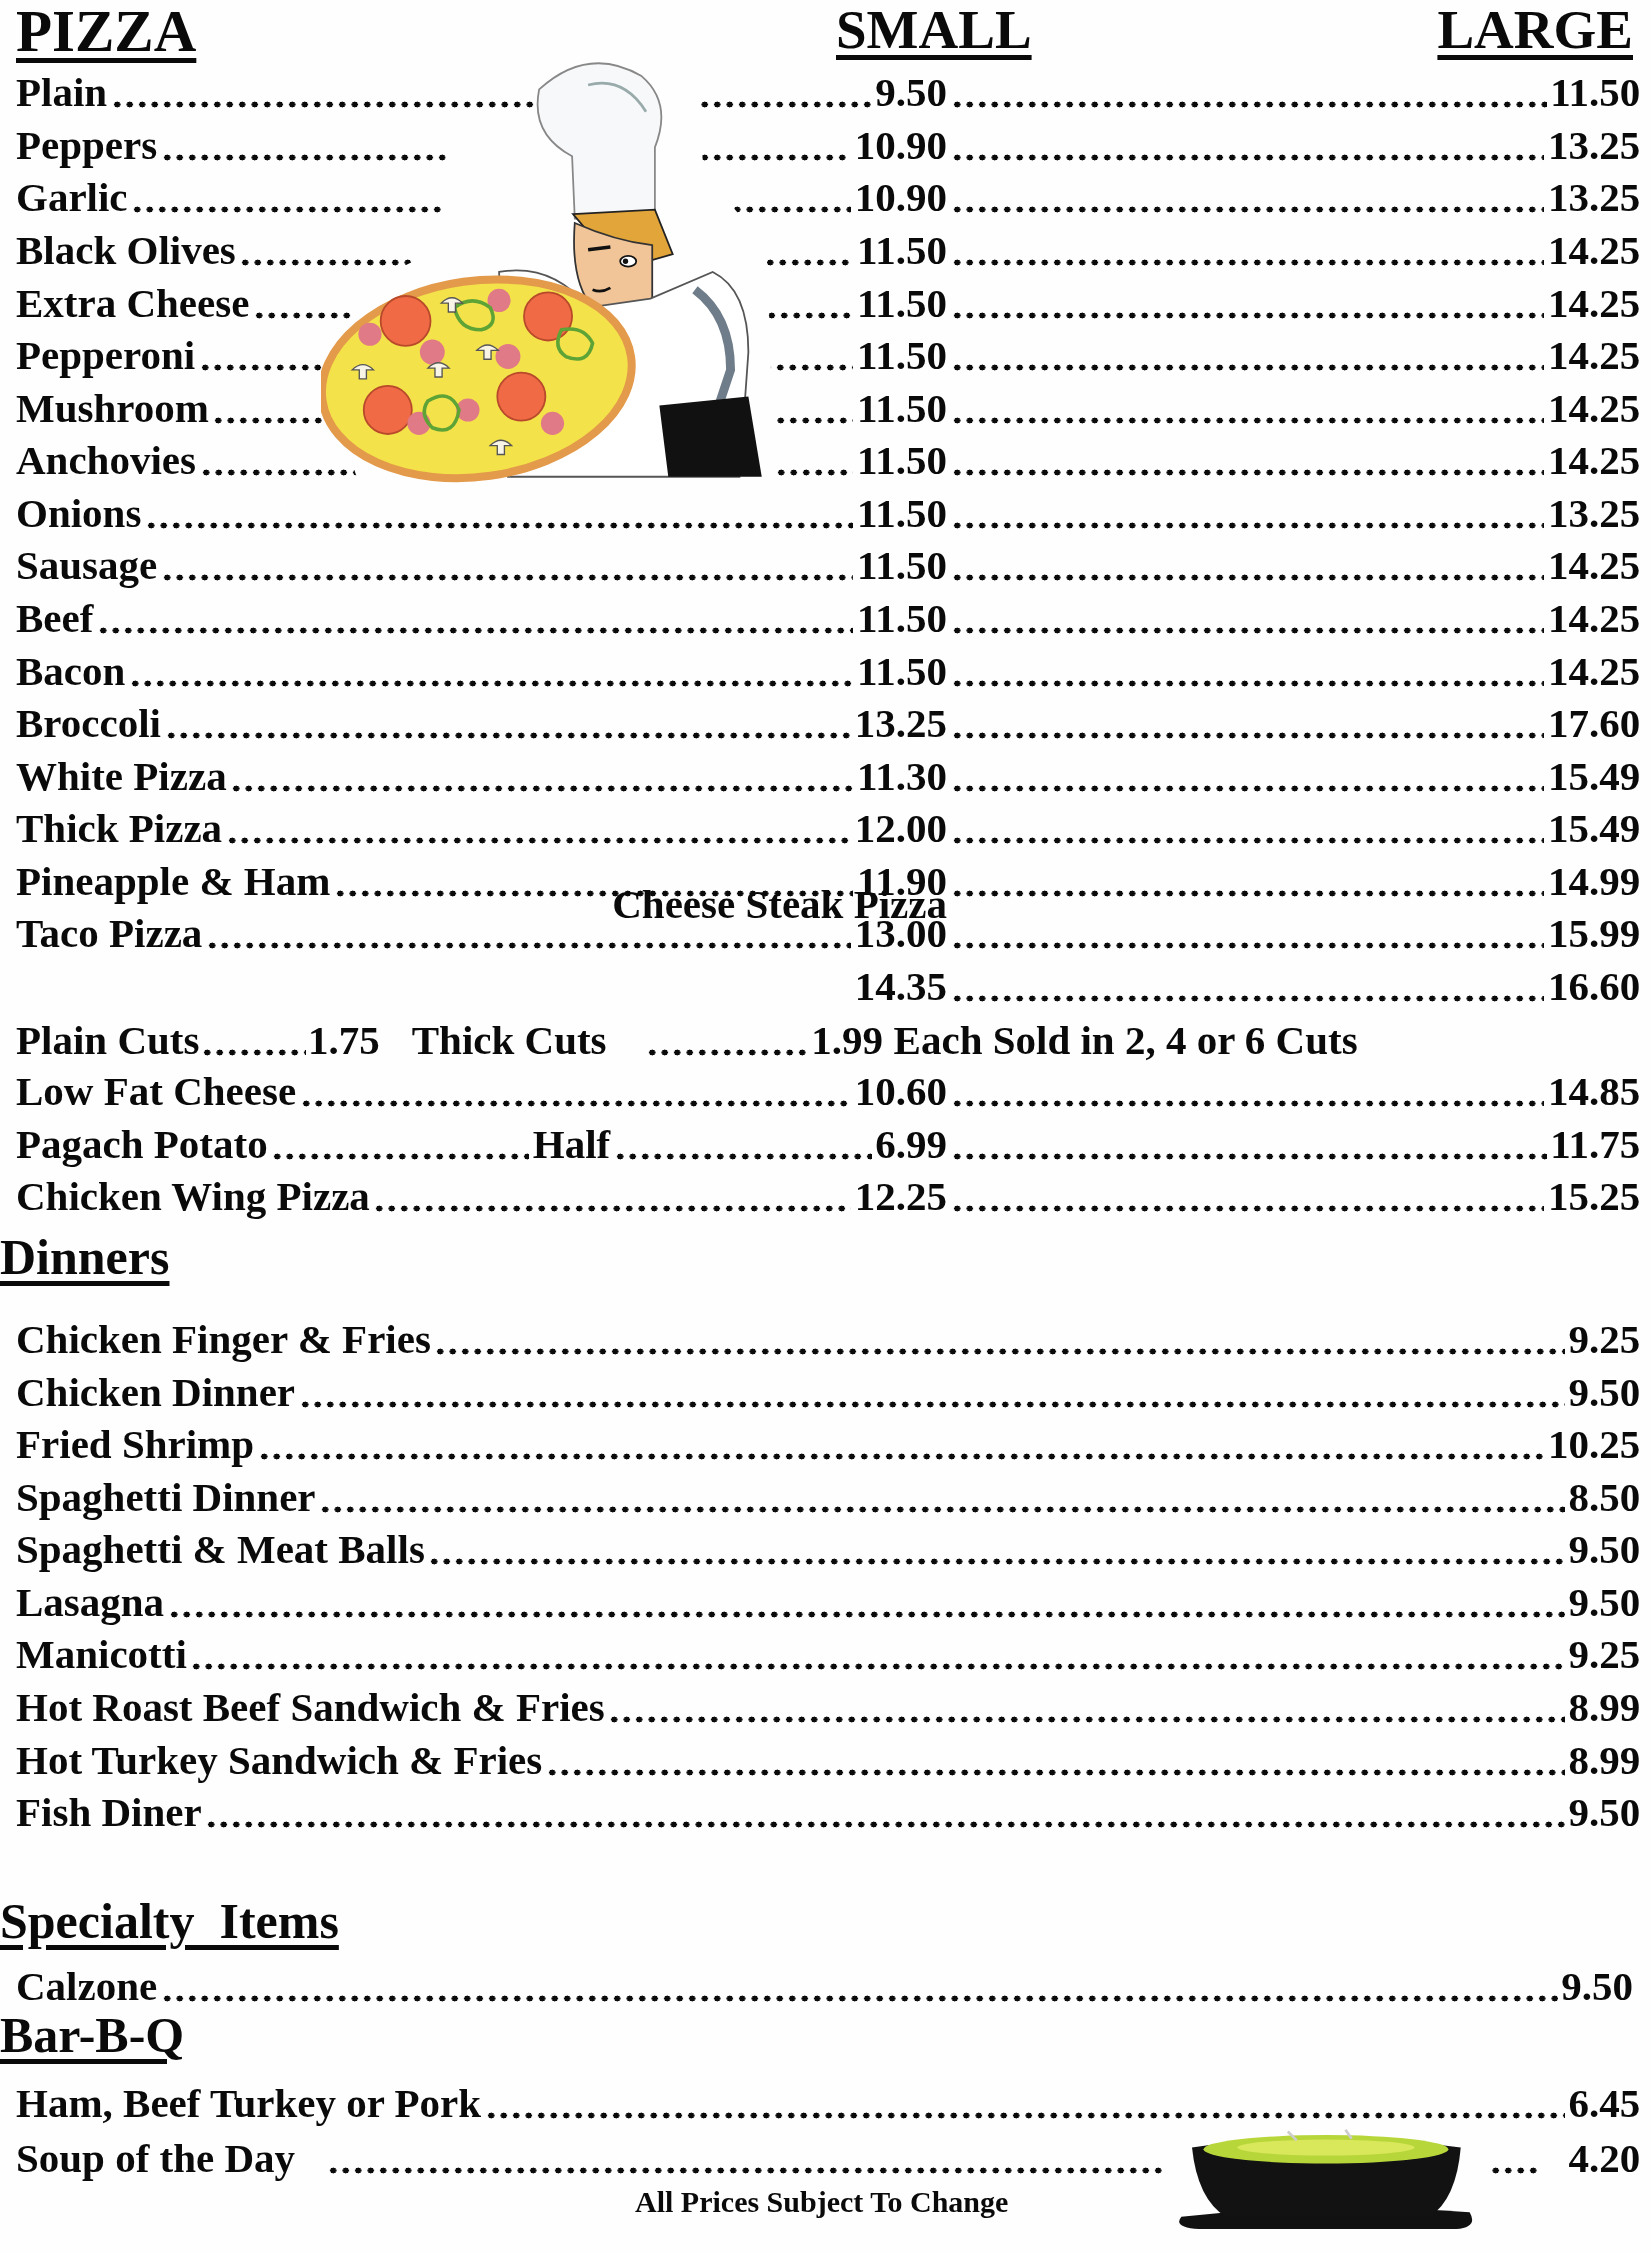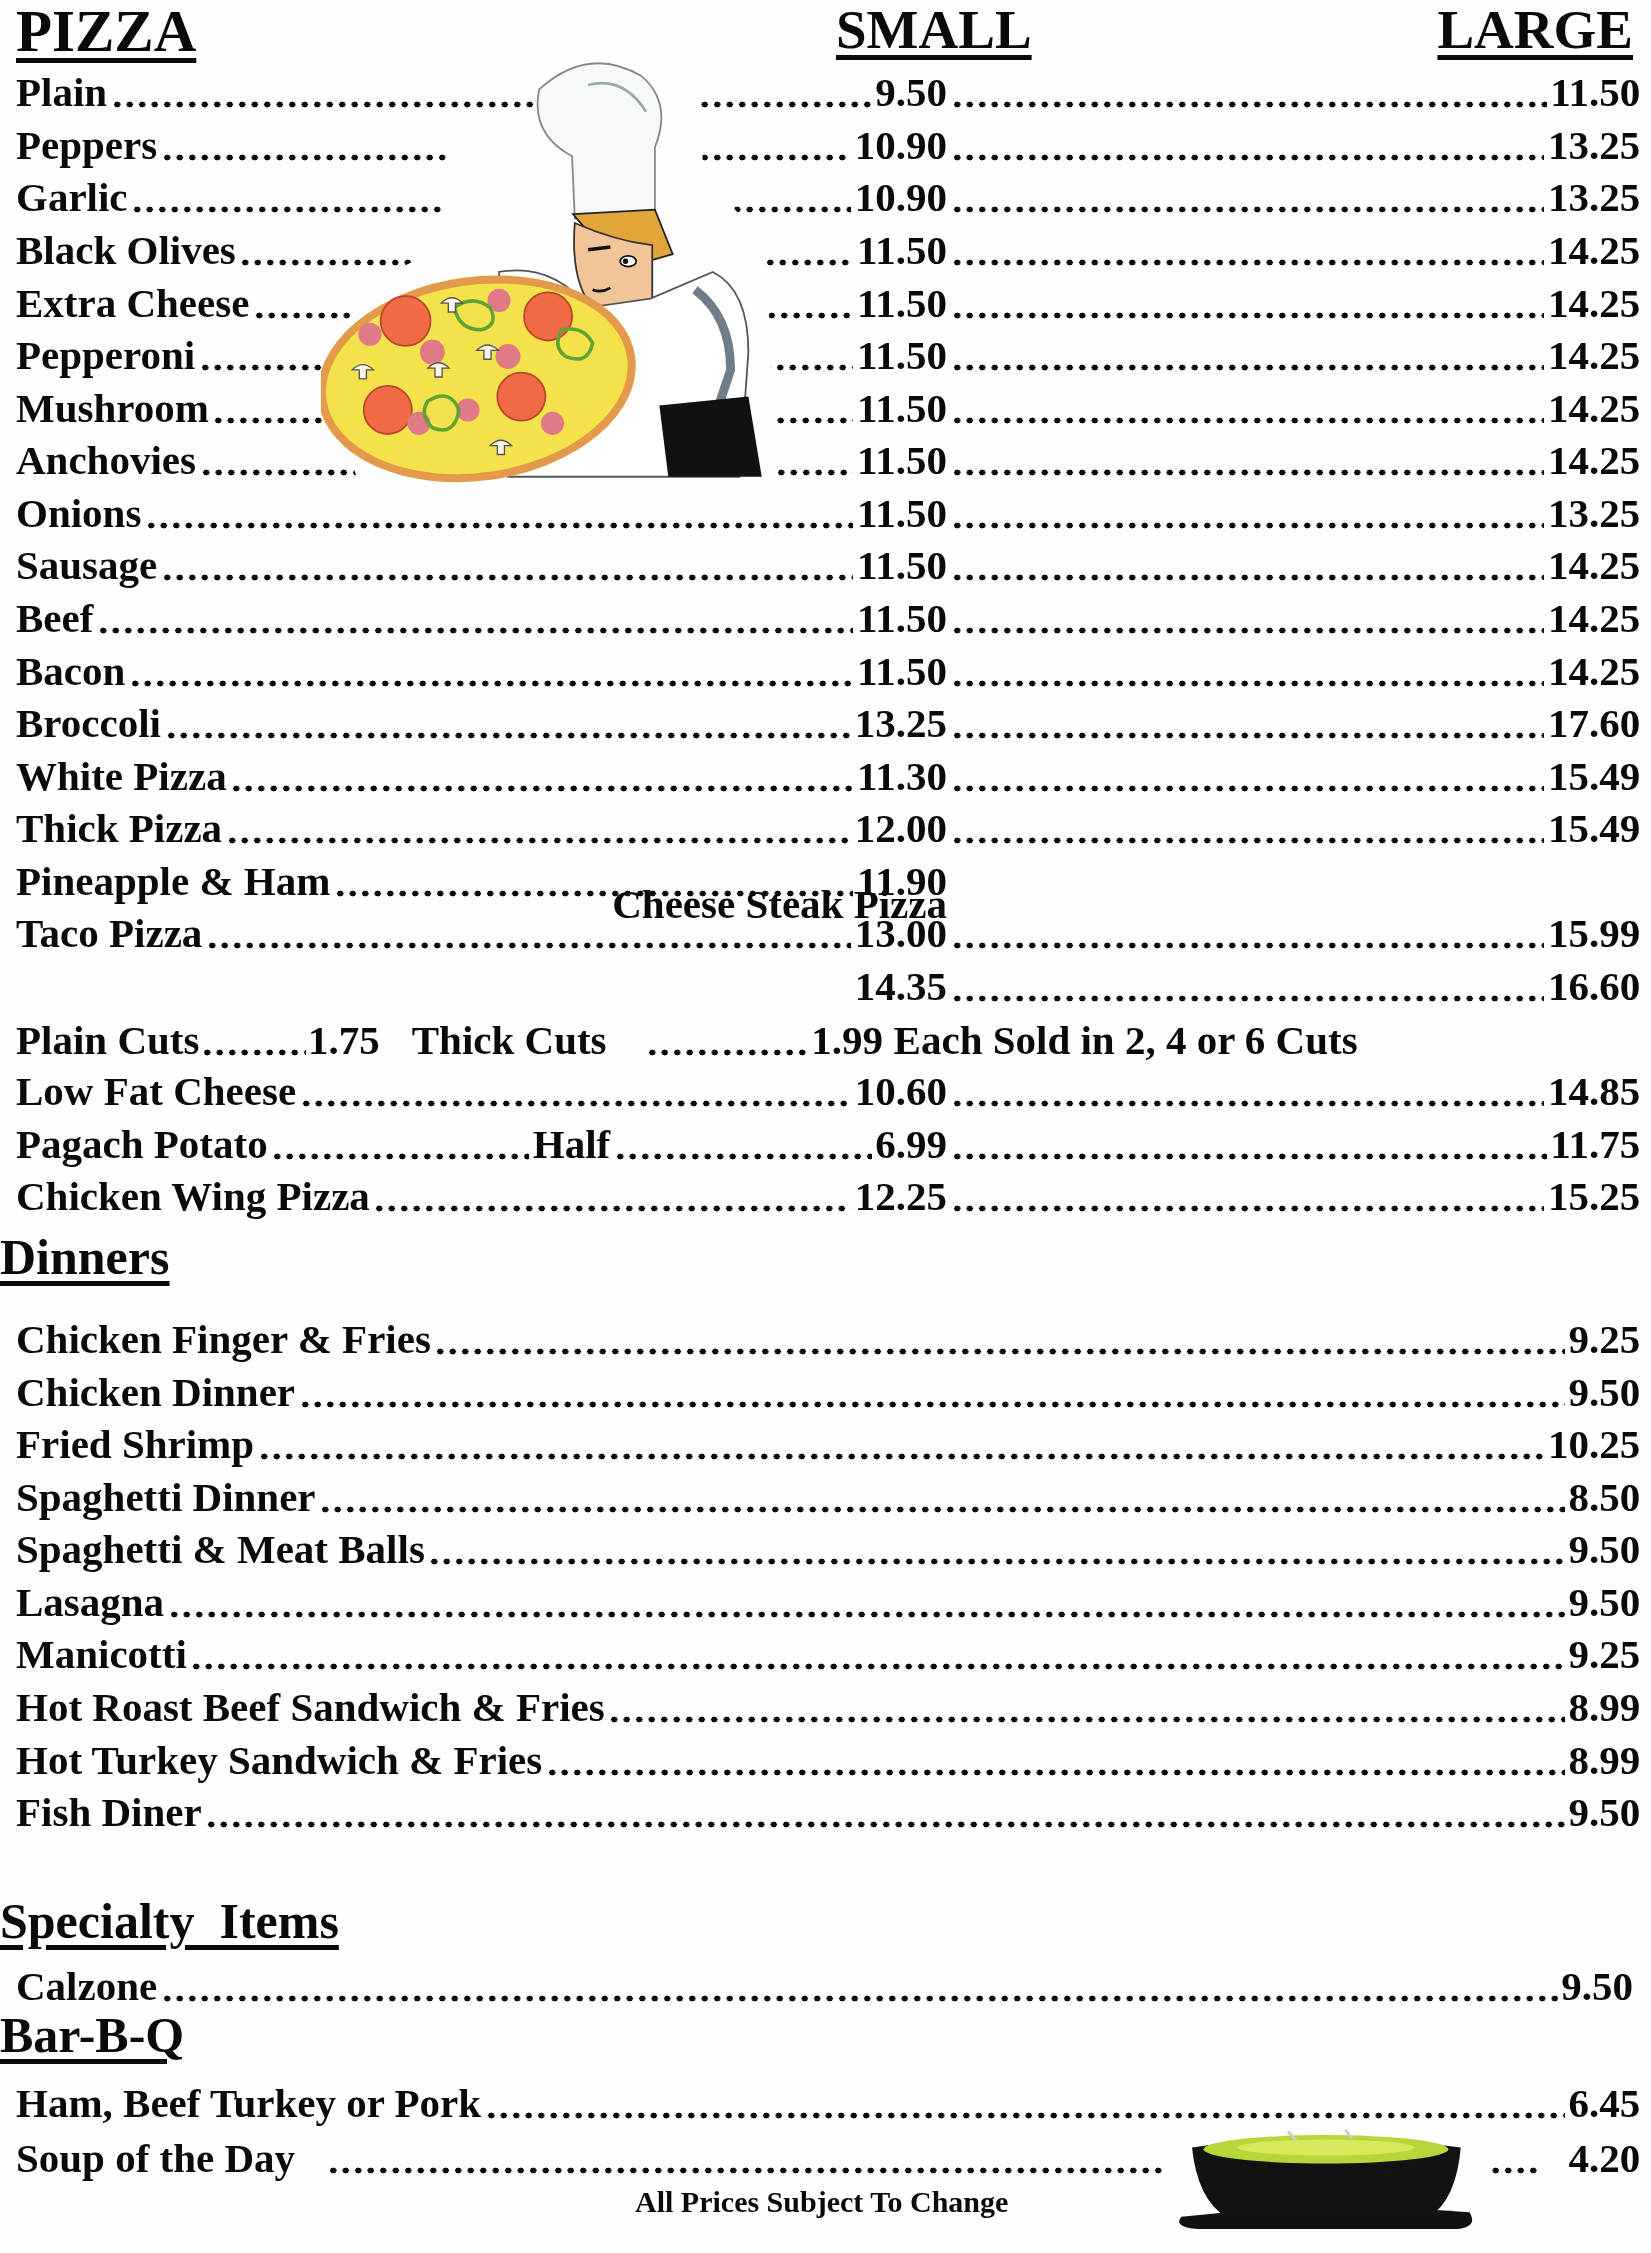--- a/index.html
+++ b/index.html
@@ -203,20 +203,24 @@
           <span class="dots"></span>
           <span class="price">15.49</span>
         </div>
       </div>
       <div class="row" style="top: 852px;">
         <div style="position: absolute; left: 0px; width: 931px; display: flex; align-items: flex-end; bottom: 0px; justify-content: center;">
           <span class="name">Pineapple &amp; Ham</span>
           <span class="dots"></span>
           <span class="price">11.90</span>
         </div>
+        <div style="position: absolute; left: 931px; right: 0px; display: flex; align-items: flex-end; bottom: 0px;">
+          <span class="dots"></span>
+          <span class="price">14.99</span>
+        </div>
       </div>
       <div class="row" style="top: 904px;">
         <div style="position: absolute; left: 0px; width: 931px; display: flex; align-items: flex-end; bottom: 0px;">
           <span class="name">Taco Pizza</span>
           <span class="dots"></span>
           <span class="price">13.00</span>
         </div>
         <div style="position: absolute; left: 931px; right: 0px; display: flex; align-items: flex-end; bottom: 0px;">
           <span class="dots"></span>
           <span class="price">15.99</span>

